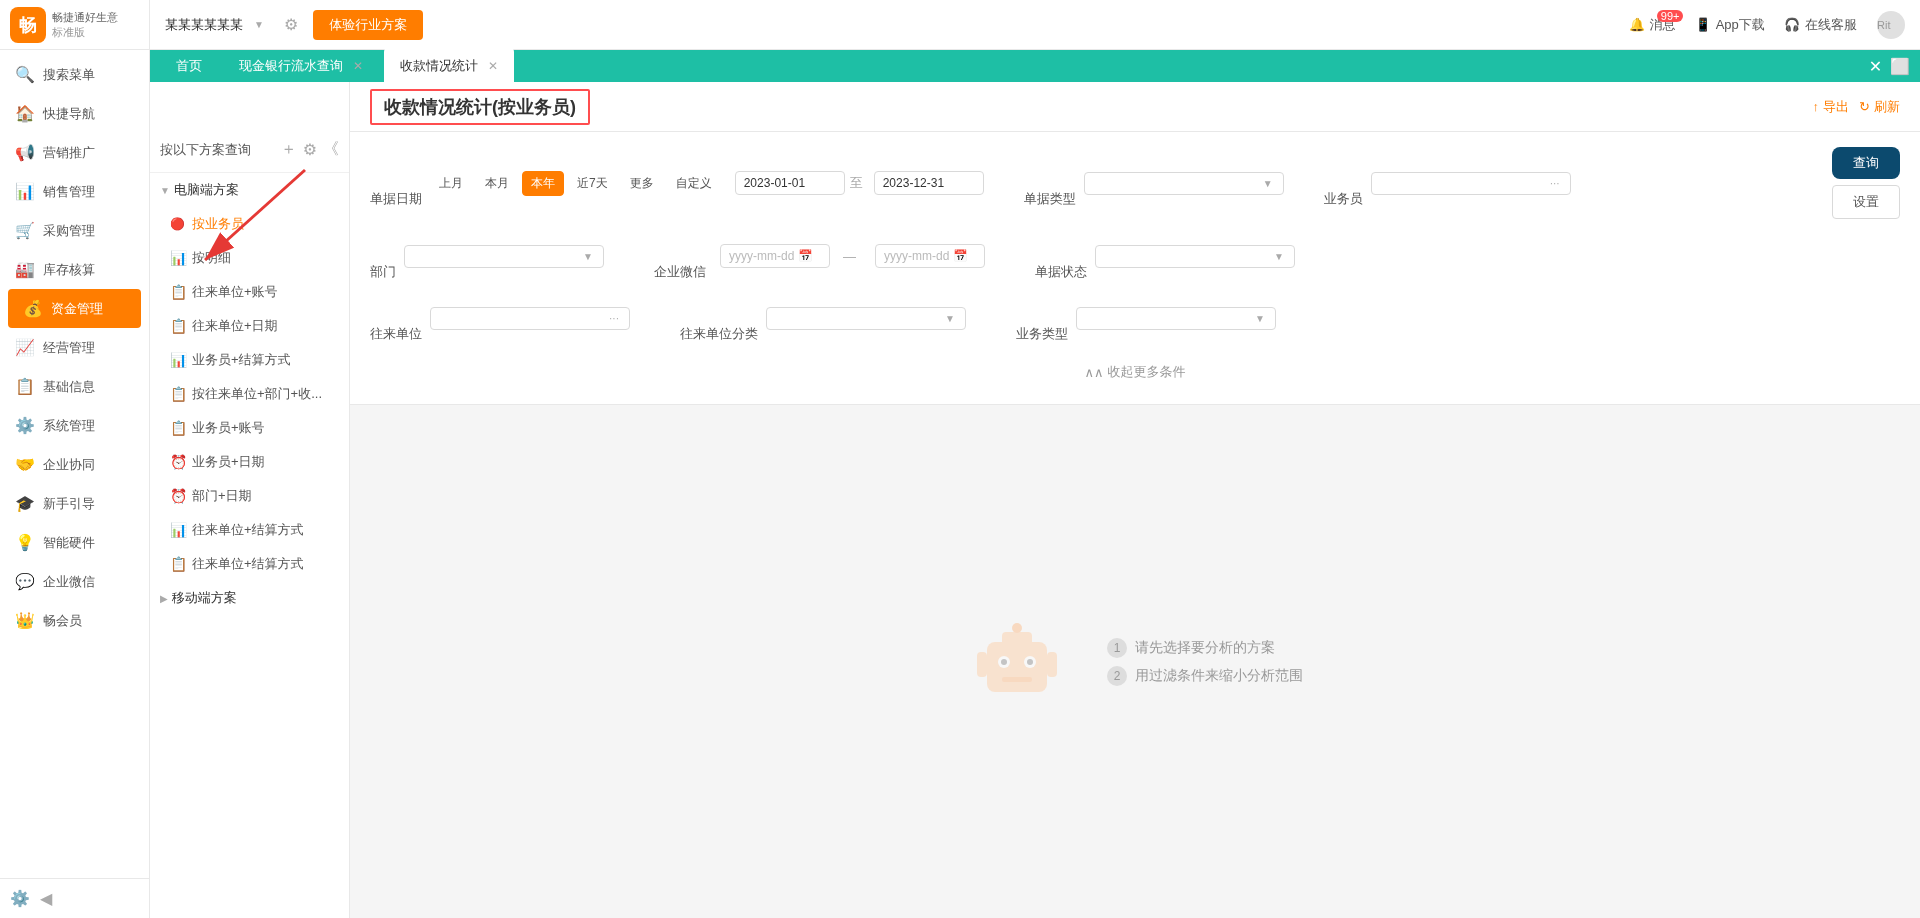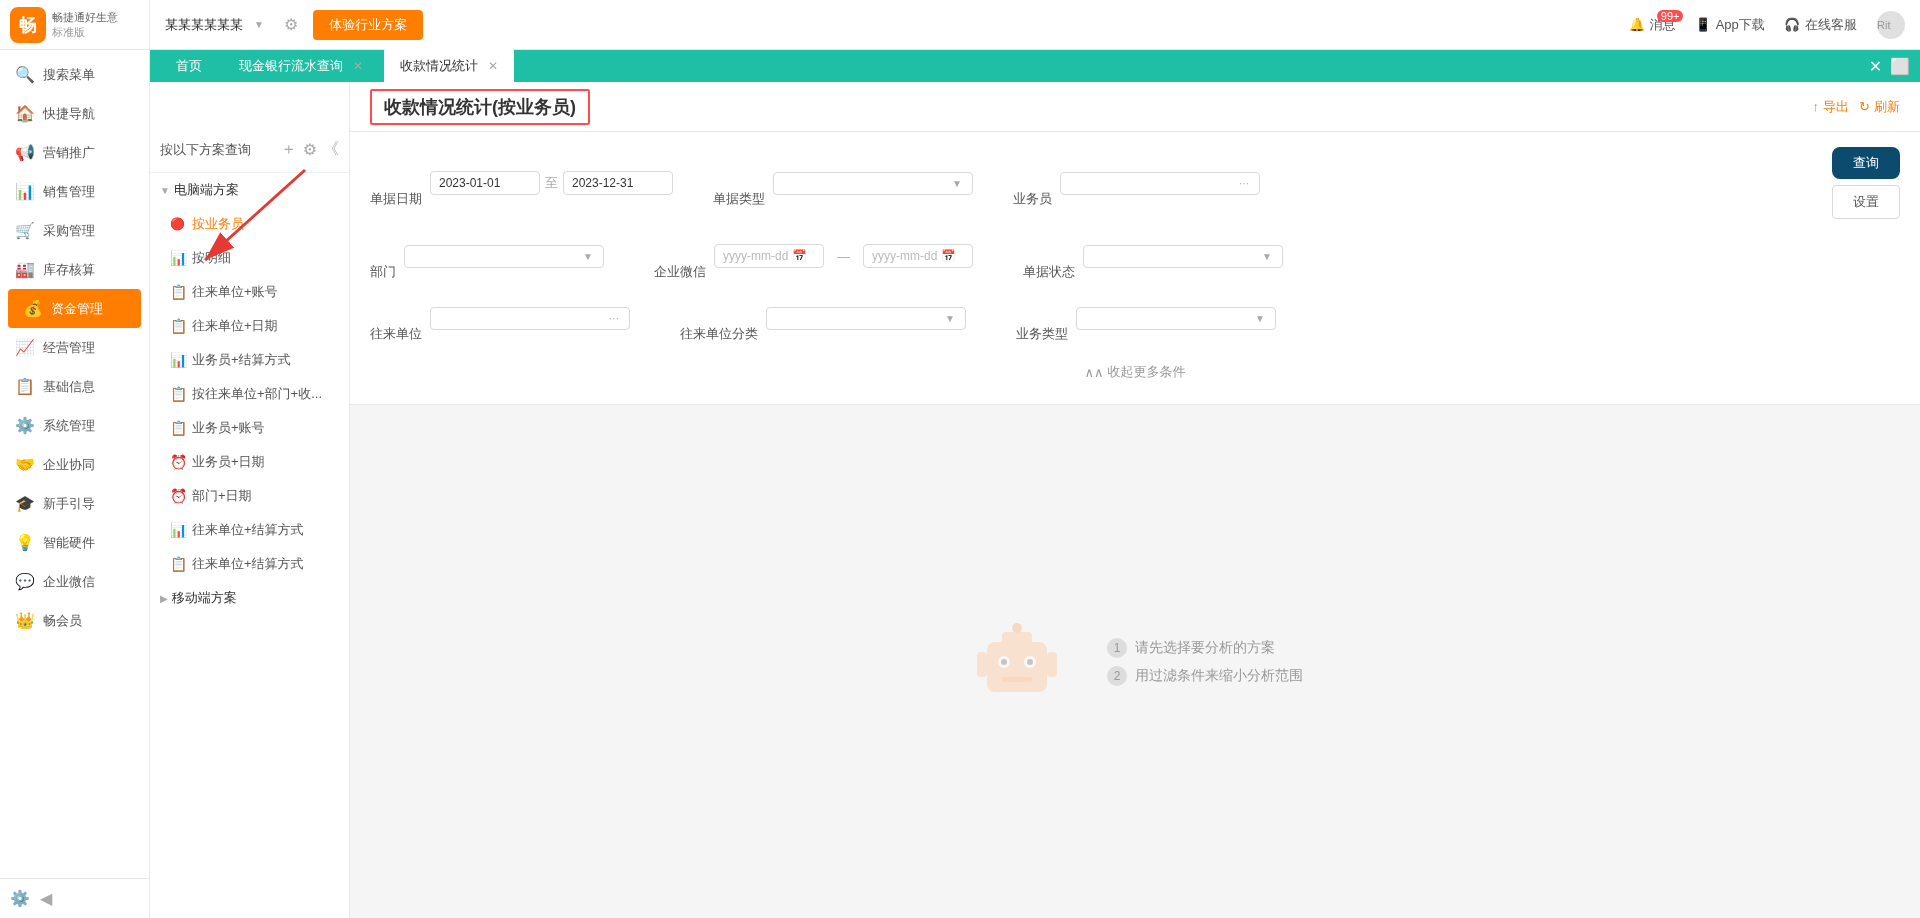--- a/index.html
+++ b/index.html
@@ -136,21 +136,21 @@
     }
     .filter-select .chevron { color: #aaa; font-size: 10px; }
     .date-filter { display: flex; align-items: center; gap: 4px; }
     .date-btn {
       padding: 3px 8px; border-radius: 4px; cursor: pointer; font-size: 12px;
       border: 1px solid transparent; color: #555;
     }
     .date-btn.active { background: #ff7d00; color: #fff; border-color: #ff7d00; }
     .date-input {
       border: 1px solid #d9d9d9; border-radius: 4px; padding: 4px 8px;
-      font-size: 12px; color: #333; width: 110px; display: flex; align-items: center; gap: 4px;
+      font-size: 12px; color: #333; width: 110px; display: flex; align-items: center; gap: 4px; margin-left: 6px;
     }
     .date-range { display: flex; align-items: center; gap: 5px; }
     .date-sep { color: #aaa; }
     .query-btn {
       background: #0c4a6e; color: #fff; border: none; border-radius: 8px;
       padding: 7px 20px; font-size: 13px; cursor: pointer;
     }
     .setting-btn {
       background: #fff; color: #555; border: 1px solid #d9d9d9; border-radius: 4px;
       padding: 7px 20px; font-size: 13px; cursor: pointer;
@@ -386,20 +386,28 @@
             <span>刷新</span>
           </div>
         </div>
       </div>
 
       <div class="filter-area">
 
         <div class="filter-row">
           <div class="filter-item">
             <span class="filter-label">单据日期</span>
+            <div class="date-filter">
+              <span class="date-btn">上月</span>
+              <span class="date-btn">本月</span>
+              <span class="date-btn active">本年</span>
+              <span class="date-btn">近7天</span>
+              <span class="date-btn">更多</span>
+              <span class="date-btn">自定义</span>
+            </div>
             <div class="date-range">
               <div class="date-input">
                 <span>2023-01-01</span>
               </div>
               <span class="date-sep">至</span>
               <div class="date-input">
                 <span>2023-12-31</span>
               </div>
             </div>
           </div>

